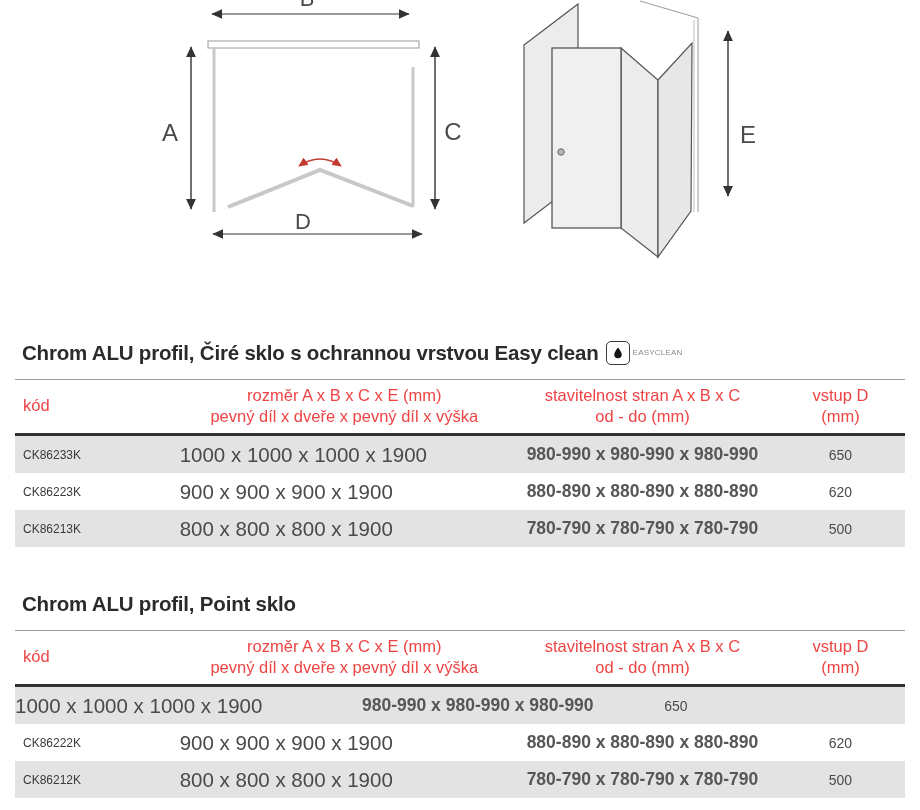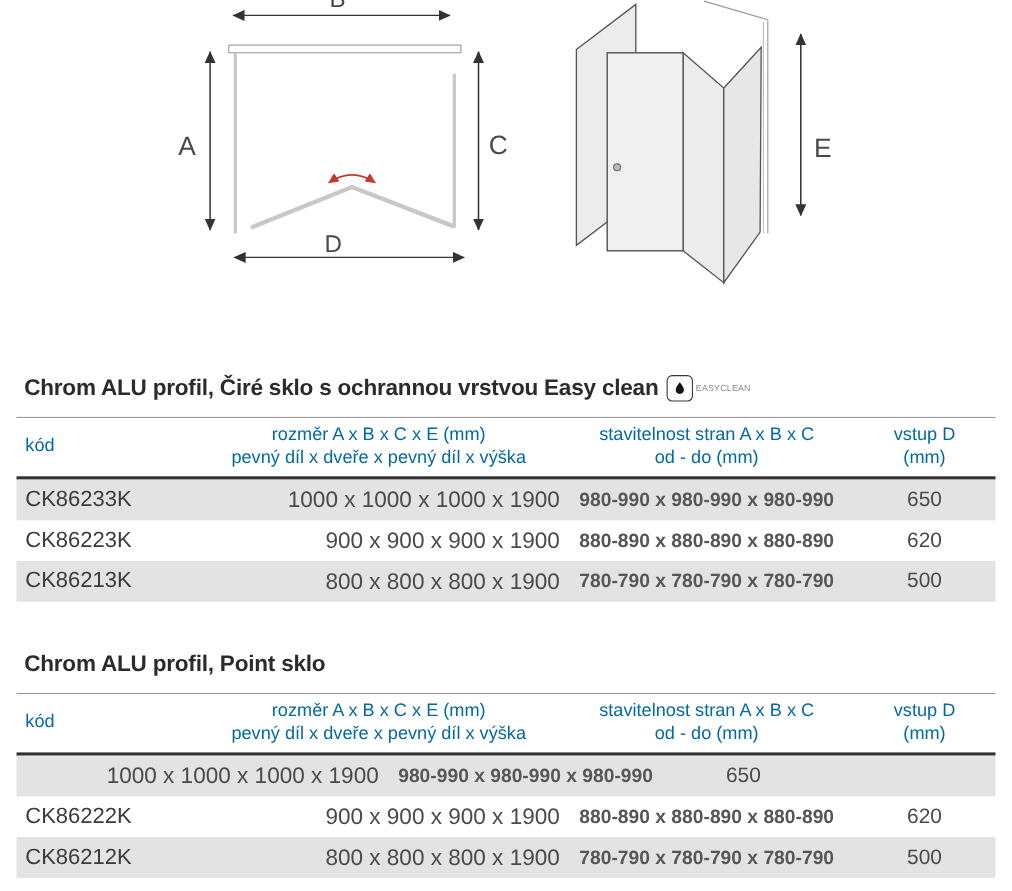--- a/index.html
+++ b/index.html
@@ -27,34 +27,34 @@
   .ec-badge-text {
     display:flex; flex-direction:row; justify-content:center;
     font-size:8px; line-height:1.15; font-weight:400; color:#8a8a8a; letter-spacing:0.2px;
   }
 
   .spec-table { margin:11px 15px 0 15px; }
   .thead {
     display:flex; align-items:center;
     border-top:1px solid #9b9b9b; border-bottom:3px solid #323232;
     padding:4px 0 5px 0; min-height:44px;
-    font-size:16.5px; color:#0369a1; line-height:1.28;
+    font-size:16.5px; color:#ef4444; line-height:1.28;
   }
   .trow { display:flex; align-items:center; height:37px; font-size:20px; color:#434343; }
   .trow.stripe { background:#e3e3e3; }
 
   .col-code   { width:18.5%; text-align:left; padding-left:8px; box-sizing:border-box; }
-  .col-size   { width:37%;   text-align:right; }
+  .col-size   { width:37%;   text-align:left; }
   .col-adjust { width:30%;   text-align:center; }
   .col-entry  { width:14.5%; text-align:center; }
 
-  .trow .col-code   { font-size:20px; color:#3a3a3a; }
+  .trow .col-code   { font-size:12px; color:#3a3a3a; }
   .trow .col-size   { font-size:20.5px; color:#4a4a4a; }
   .trow .col-adjust { font-size:17.5px; color:#565656;font-weight:bold; }
-  .trow .col-entry  { font-size:19px; color:#4a4a4a; }
+  .trow .col-entry  { font-size:14px; color:#4a4a4a; }
 
   .hc { text-align:center; }
 </style>
 </head>
 <body>
 
 <div id="stage">
 
   <svg class="svg-top-view" width="320" height="250" viewBox="0 0 320 250">
     <defs>

